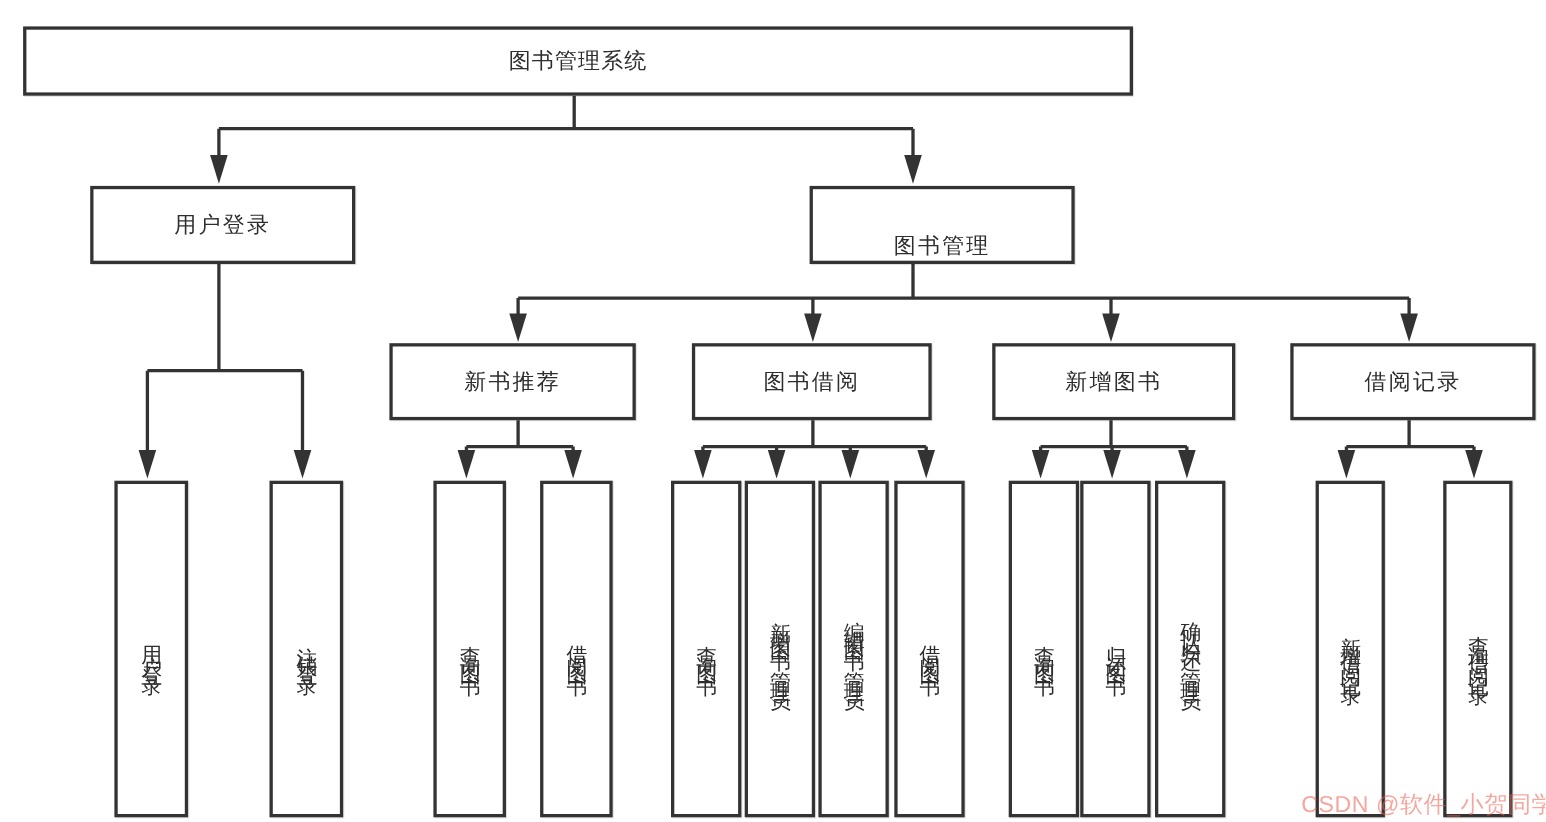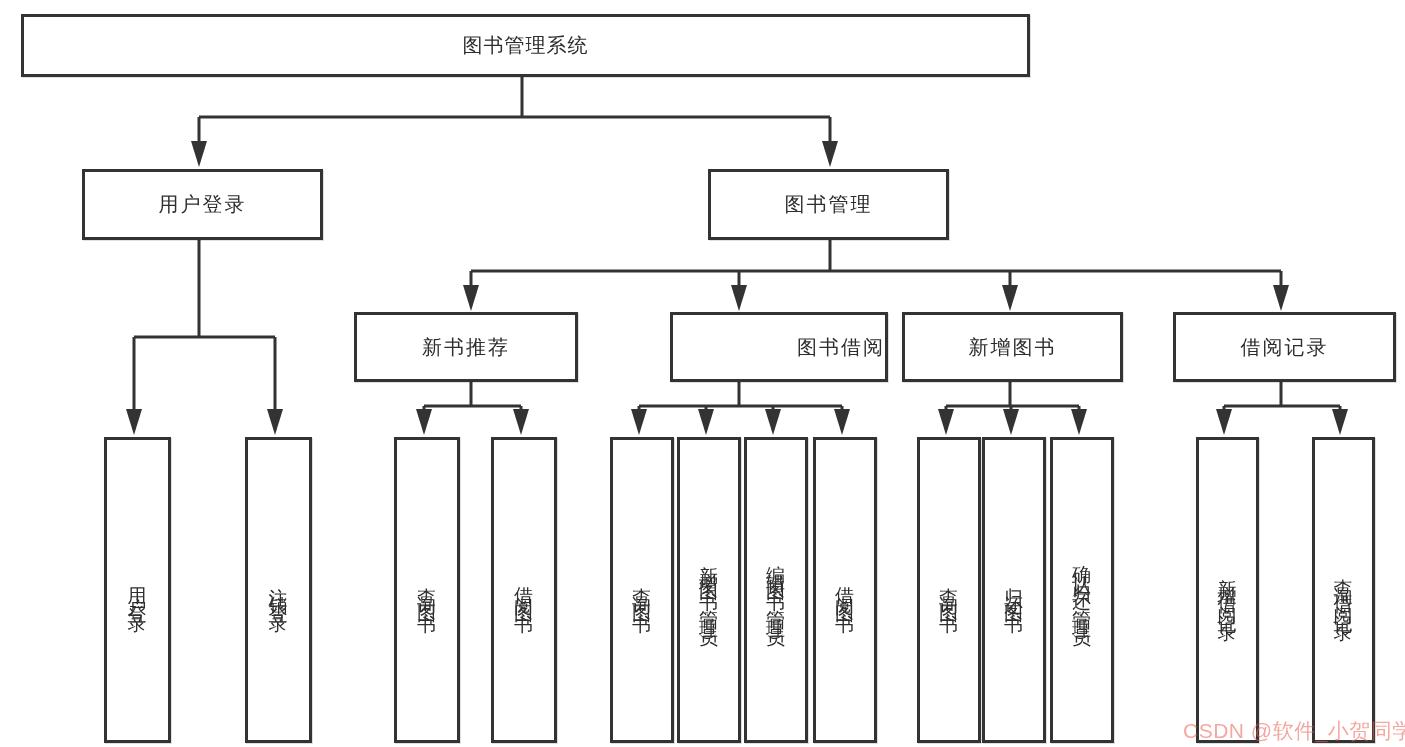--- a/index.html
+++ b/index.html
@@ -78,35 +78,35 @@
       <polygon points="765,409 781,409 773,435"></polygon>
       <polygon points="834,409 850,409 842,435"></polygon>
       <polygon points="938,409 954,409 946,435"></polygon>
       <polygon points="1003,409 1019,409 1011,435"></polygon>
       <polygon points="1071,409 1087,409 1079,435"></polygon>
       <polygon points="1216,409 1232,409 1224,435"></polygon>
       <polygon points="1332,409 1348,409 1340,435"></polygon>
     </g>
   </svg>
 
-  <div class="node root-node" style="left:21px; top:14px; width:1003px; height:57px;">
+  <div class="node root-node" style="left:21px; top:24px; width:1003px; height:57px;">
     <span class="h-label">图书管理系统</span>
   </div>
 
   <div class="node" style="left:82px; top:169px; width:235px; height:65px;">
     <span class="h-label">用户登录</span>
   </div>
-  <div class="node" style="left:708px; top:169px; width:235px; height:65px;">
+  <div class="node" style="left:736px; top:169px; width:235px; height:65px;align-items:flex-end;">
     <span class="h-label">图书管理</span>
   </div>
 
   <div class="node" style="left:354px; top:312px; width:218px; height:64px;">
     <span class="h-label">新书推荐</span>
   </div>
-  <div class="node" style="left:670px; top:312px; width:212px; height:64px;justify-content:flex-end;">
+  <div class="node" style="left:629px; top:312px; width:212px; height:64px;">
     <span class="h-label">图书借阅</span>
   </div>
   <div class="node" style="left:902px; top:312px; width:215px; height:64px;">
     <span class="h-label">新增图书</span>
   </div>
   <div class="node" style="left:1173px; top:312px; width:217px; height:64px;text-align:center;">
     <span class="h-label">借阅记录</span>
   </div>
 
   <div class="node" style="left:104px; top:437px; width:61px; height:300px;">

